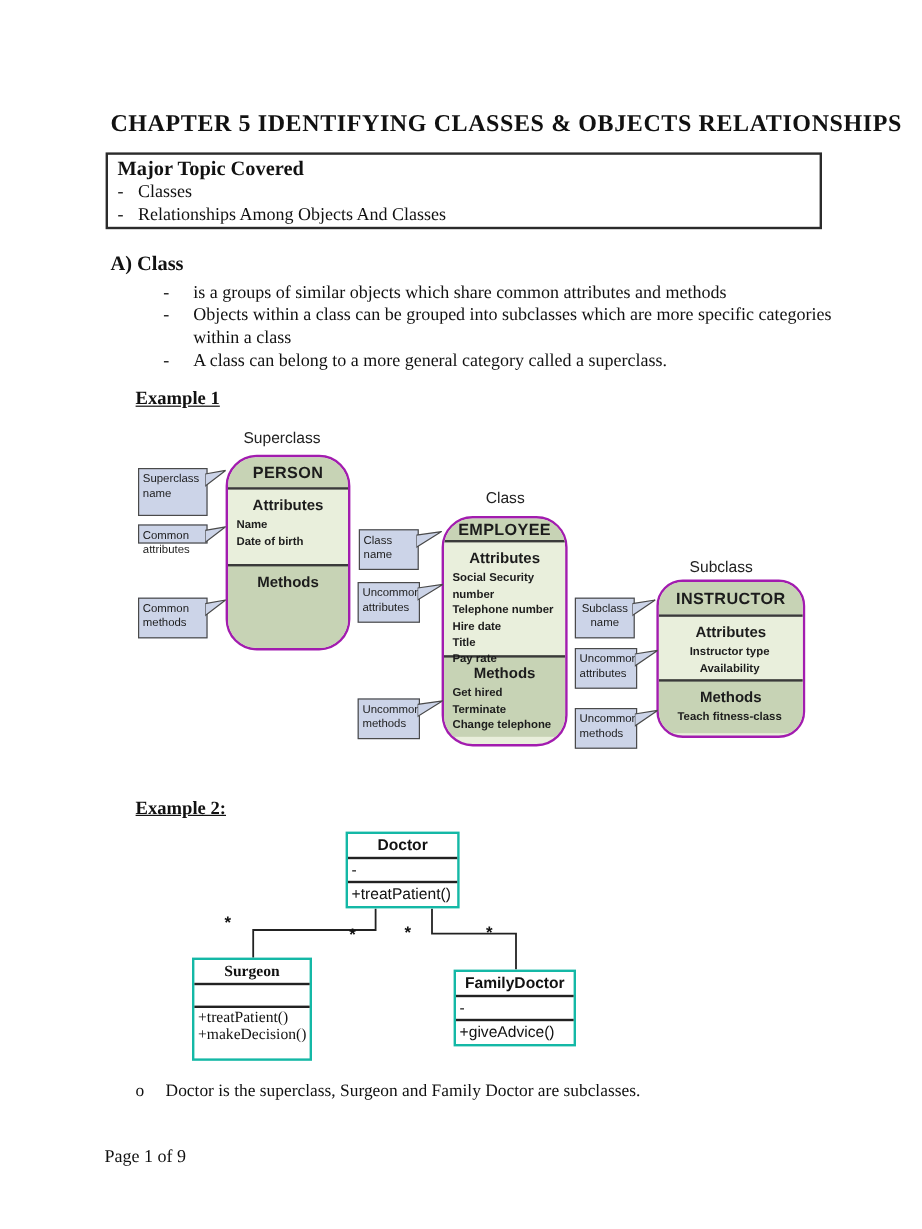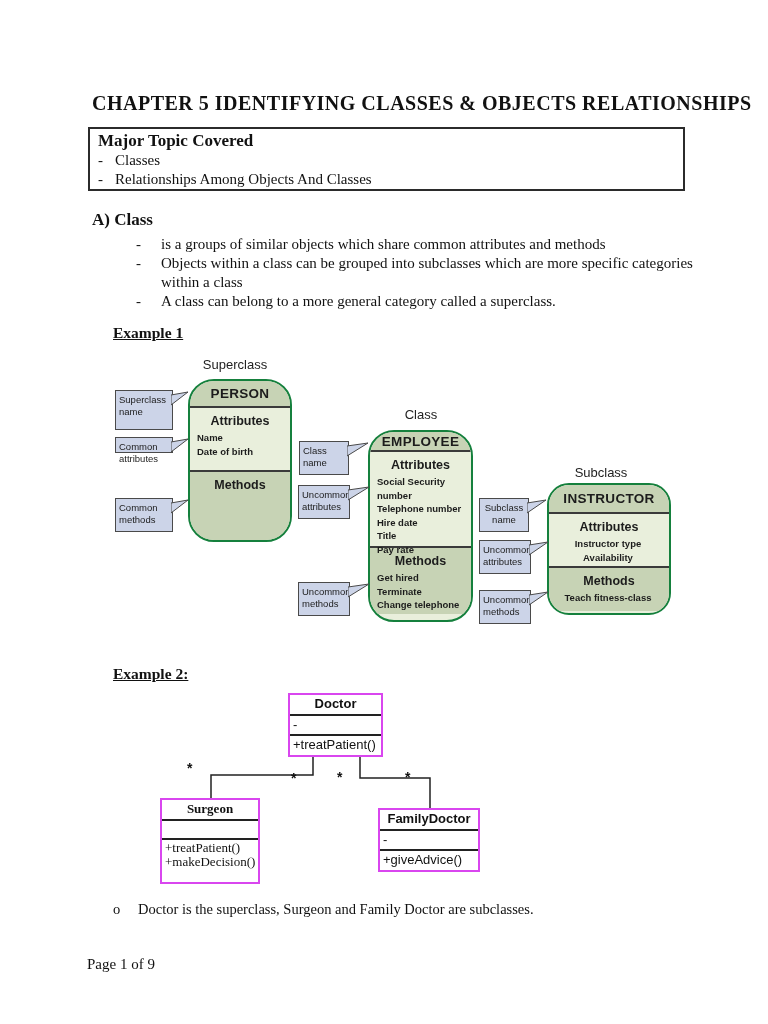--- a/index.html
+++ b/index.html
@@ -18,37 +18,37 @@
   .bullet{display:flex;font-size:15px;line-height:19px;margin-bottom:0;}
   .bullet .dash{width:25px;flex:0 0 25px;}
   .ex-head{font-size:15.5px;font-weight:bold;text-decoration:underline;}
   .note-row{left:113px;top:901px;display:flex;font-size:14.5px;}
   .note-bullet{width:25px;flex:0 0 25px;}
   .footer{left:87px;top:956px;font-size:15px;}
 
   
   .diagram1{left:0;top:355px;width:768px;height:300px;font-family:"Liberation Sans", sans-serif;}
   .dlabel{position:absolute;width:90px;text-align:center;font-size:13px;font-weight:normal;color:#222;}
-  .uml1{position:absolute;border:2px solid #15803d;border-radius:26px;overflow:hidden;
+  .uml1{position:absolute;border:2px solid #a21caf;border-radius:26px;overflow:hidden;
         box-sizing:border-box;background:var(--section-light,#e9efdc);}
   .uml1 .hdr{background:var(--header-green,#c7d3b5);display:flex;align-items:center;justify-content:center;
              font-weight:bold;font-size:13.5px;letter-spacing:.3px;color:#1c1c1c;}
   .uml1 .attrs{background:var(--section-light,#e9efdc);border-top:2px solid #3a3a3a;}
   .uml1 .meths{background:var(--header-green,#c7d3b5);border-top:2px solid #3a3a3a;}
   .sec-h{text-align:center;font-weight:bold;font-size:12.5px;padding-top:6px;color:#1c1c1c;}
   .items{font-size:9.5px;font-weight:bold;line-height:13.5px;padding:3px 2px 0 7px;color:#1c1c1c;}
   .items.ctr{text-align:center;padding-left:0;}
 
   .callout{position:absolute;background:var(--callout-blue,#ccd4e8);border:1px solid #4a4a4a;
            box-sizing:border-box;padding:3px 3px;font-size:9.5px;line-height:11.5px;color:#1c1c1c;}
   .tail{position:absolute;left:100%;top:0;margin-left:-1px;}
 
   
   .diagram2{left:0;top:690px;width:768px;height:195px;font-family:"Liberation Sans", sans-serif;}
-  .uml2{position:absolute;background:#fff;border:2px solid #d946ef;box-sizing:border-box;font-size:13px;color:#111;}
+  .uml2{position:absolute;background:#fff;border:2px solid #14b8a6;box-sizing:border-box;font-size:13px;color:#111;}
   .uml2 .row{border-bottom:2px solid #222;padding:1px 3px 0 3px;box-sizing:border-box;overflow:hidden;}
   .uml2 .row:last-child{border-bottom:none;}
   .uml2 .ttl{font-weight:bold;text-align:center;}
   .star{position:absolute;font-size:14px;font-weight:bold;line-height:8px;color:#111;}
   .conn{position:absolute;left:0;top:0;}
 </style>
 </head>
 <body>
 
 <div class="abs doc-title">CHAPTER 5 IDENTIFYING CLASSES &amp; OBJECTS RELATIONSHIPS</div>

